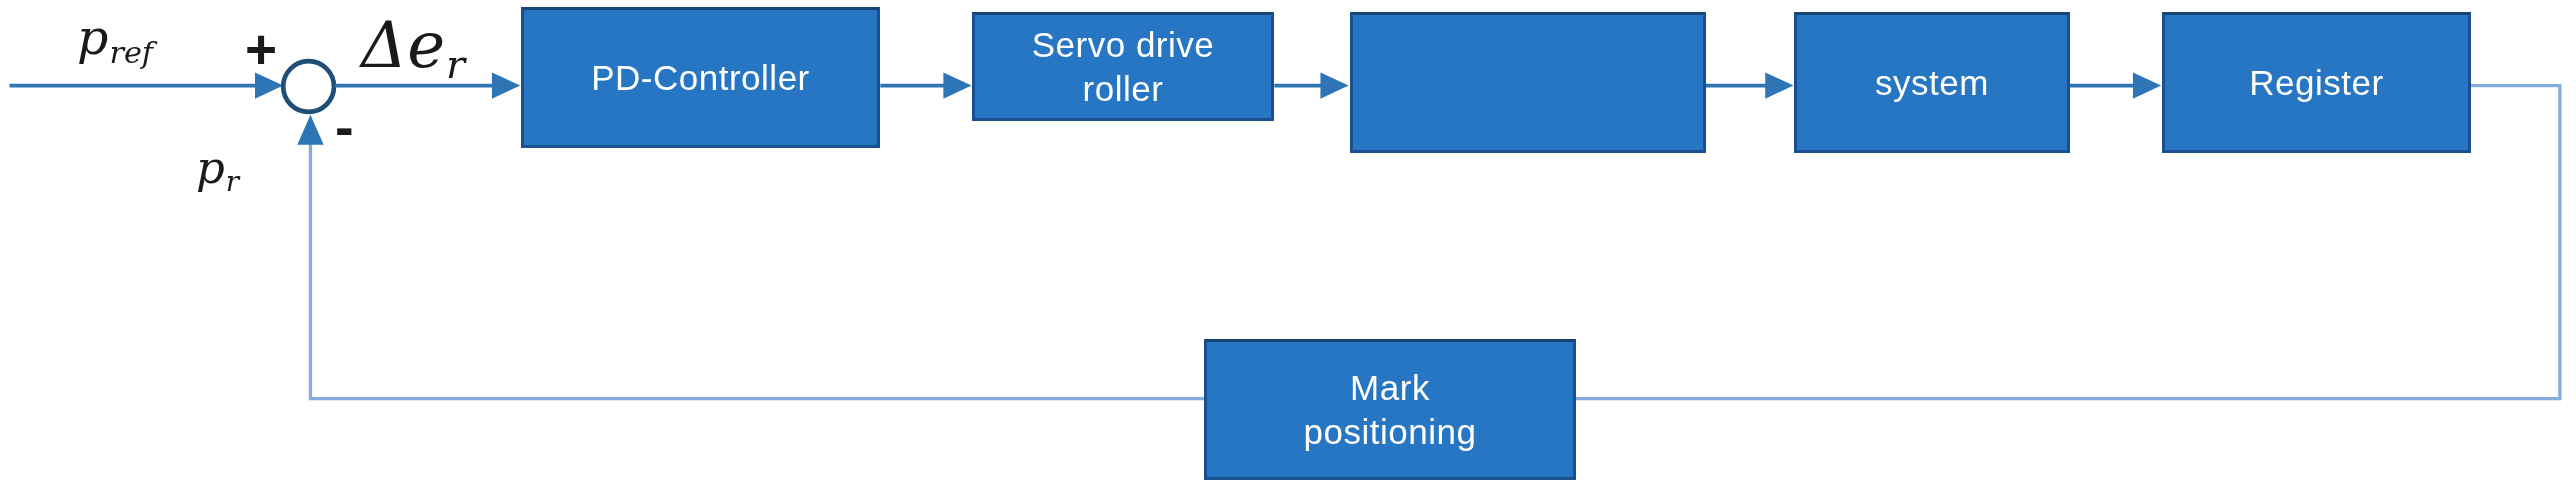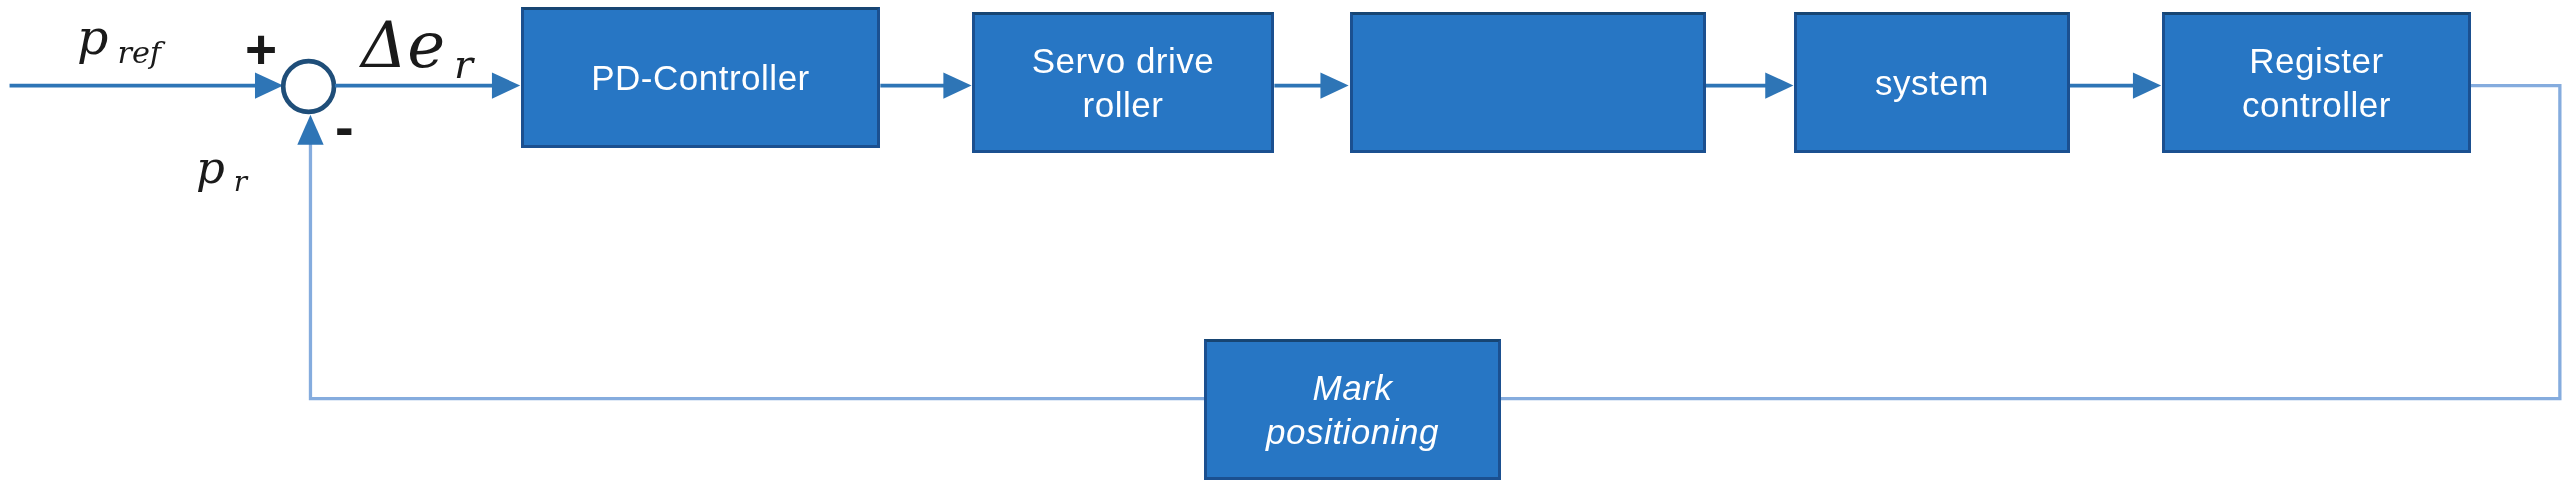--- a/index.html
+++ b/index.html
@@ -19,37 +19,37 @@
     border-top-color:var(--c-box-border-top);
     display:flex;flex-direction:column;
     align-items:center;justify-content:center;
     color:var(--c-box-text);
     font-size:35px;line-height:44px;
     letter-spacing:0.5px;
     text-align:center;
     font-weight:400;
   }
   #blk-pd       {left:521px;  top:7px;  width:359px; height:141px;}
-  #blk-servo    {left:972px; top:12.2px;  width:302px; height:141px;}
+  #blk-servo    {left:972px; top:12.2px;  width:302px; height:109px;}
   #blk-trans    {left:1350px; top:12.2px;  width:356px; height:141px;}
   #blk-traction {left:1794px; top:12.2px;  width:276px; height:141px;}
   #blk-register {left:2162px; top:12.2px;  width:309px; height:141px;}
-  #blk-mark     {left:1204px; top:339px; width:297px; height:141px;font-style:italic;}
+  #blk-mark     {left:1204px; top:339px; width:372px; height:141px;}
   .mlabel{
     position:absolute;z-index:1;
     color:var(--c-label);
     font-family:"DejaVu Serif", serif;
     font-style:italic;
     white-space:nowrap;
   }
   .mlabel sub{
     font-size:62%;
     vertical-align:baseline;
     position:relative;top:0.28em;
-    margin-left:9px;
+    margin-left:1px;
   }
   #lab-pref {left:77px;  top:9.4px;  font-size:49px;}
   #lab-delta{left:361px; top:7.5px;   font-size:64px;}
   #lab-pr   {left:196px; top:141px; font-size:45px;}
   .sign{
     position:absolute;z-index:1;
     color:var(--c-label);
     font-family:"Liberation Sans", sans-serif;
     font-weight:600;
   }
@@ -107,21 +107,20 @@
 
   <div class="block" id="blk-trans">
   </div>
 
   <div class="block" id="blk-traction">
     <span>system</span>
   </div>
 
   <div class="block" id="blk-register">
     <span>Register</span>
-    <span>controller</span>
   </div>
 
   <div class="block" id="blk-mark">
     <span>Mark</span>
     <span>positioning</span>
   </div>
 
 </div>
 
 

